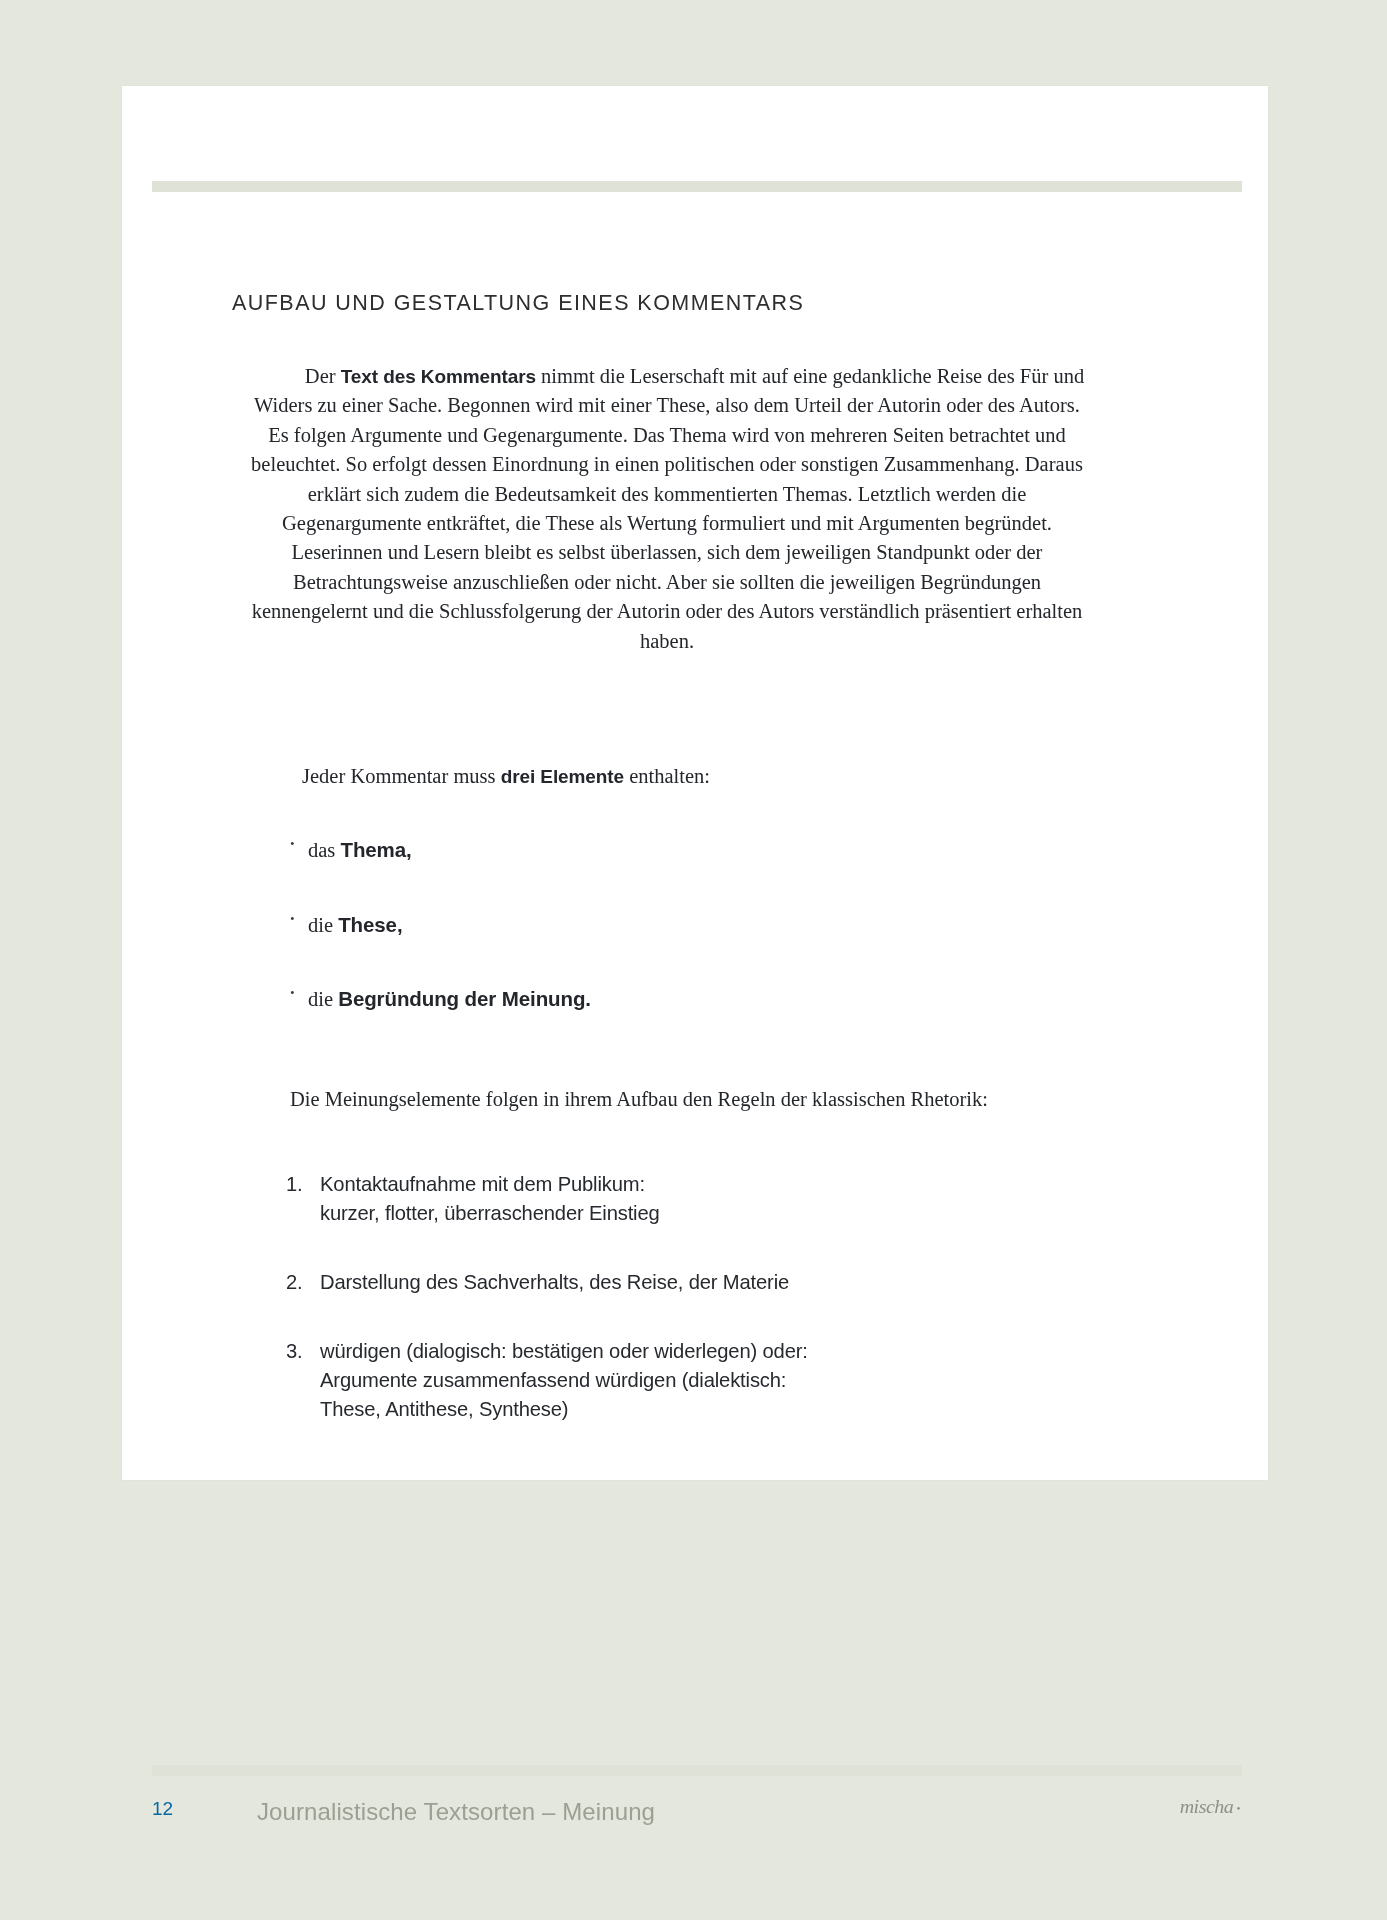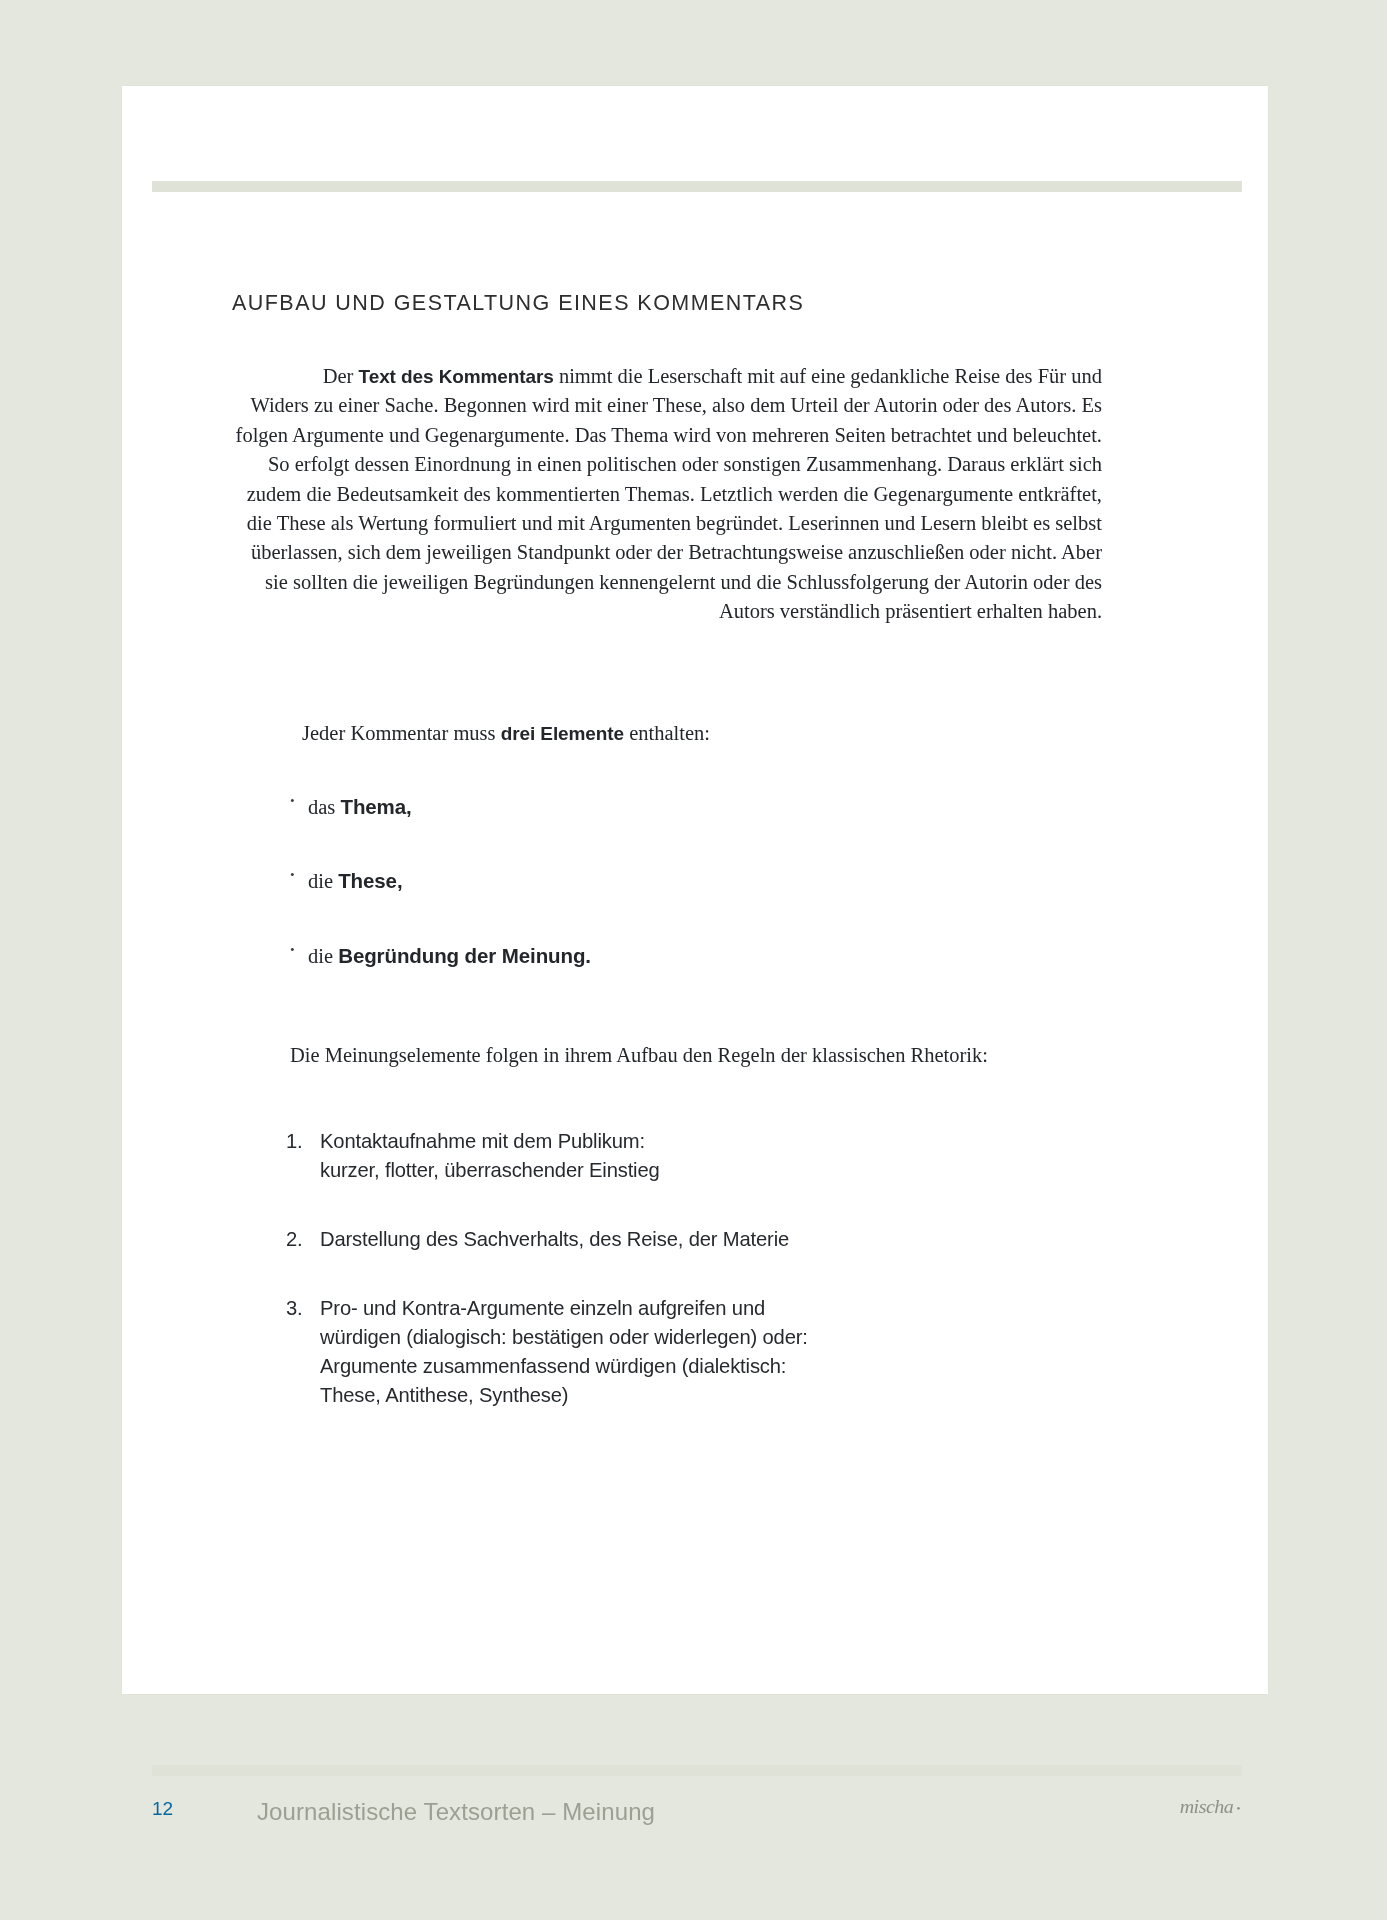--- a/index.html
+++ b/index.html
@@ -14,21 +14,21 @@
     font-family: "Liberation Serif", serif;
     overflow: hidden;
   }
 
   
   .page {
     position: absolute;
     left: 122px;
     top: 86px;
     width: 1146px;
-    height: 1608px;
+    height: 1394px;
     background: #ffffff;
     box-shadow: 0 0 2px rgba(0,0,0,0.05);
   }
 
   
   .rule {
     position: absolute;
     left: 30px;
     width: 1090px;
     height: 11px;
@@ -55,22 +55,22 @@
     margin: 0 0 46px 0;
     white-space: nowrap;
   }
 
   
   .body-par {
     font-family: "Liberation Serif", serif;
     font-size: 20.5px;
     line-height: 29.4px;
     color: #23262b;
-    margin: 0;
-    text-align: right;
+    margin: 14px;
+    text-align: center;
   }
   .body-par .indent { display: inline-block; width: 55px; }
 
   
   .sans-b {
     font-family: "Liberation Sans", sans-serif;
     font-weight: bold;
     font-size: 19px;
     letter-spacing: -0.1px;
   }
@@ -229,21 +229,20 @@
         <span class="num">1.</span>
         <span class="ln">Kontaktaufnahme mit dem Publikum:</span>
         <span class="ln">kurzer, flotter, überraschender Einstieg</span>
       </li>
       <li>
         <span class="num">2.</span>
         <span class="ln">Darstellung des Sachverhalts, des Reise, der Materie</span>
       </li>
       <li>
         <span class="num">3.</span>
-        <span class="ln">Pro- und Kontra-Argumente einzeln aufgreifen und</span>
         <span class="ln">würdigen (dialogisch: bestätigen oder widerlegen) oder:</span>
         <span class="ln">Argumente zusammenfassend würdigen (dialektisch:</span>
         <span class="ln">These, Antithese, Synthese)</span>
       </li>
     </ol>
 
   </div>
 
   <div class="rule rule-bottom"></div>
 

